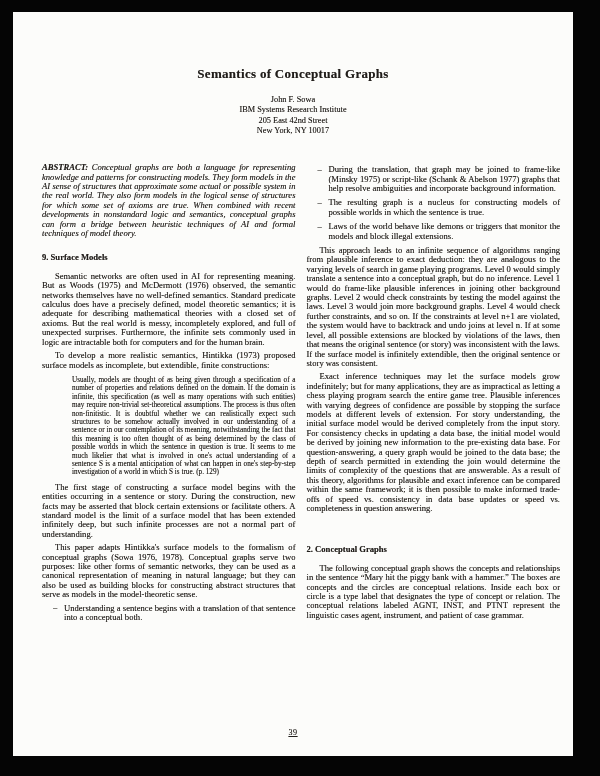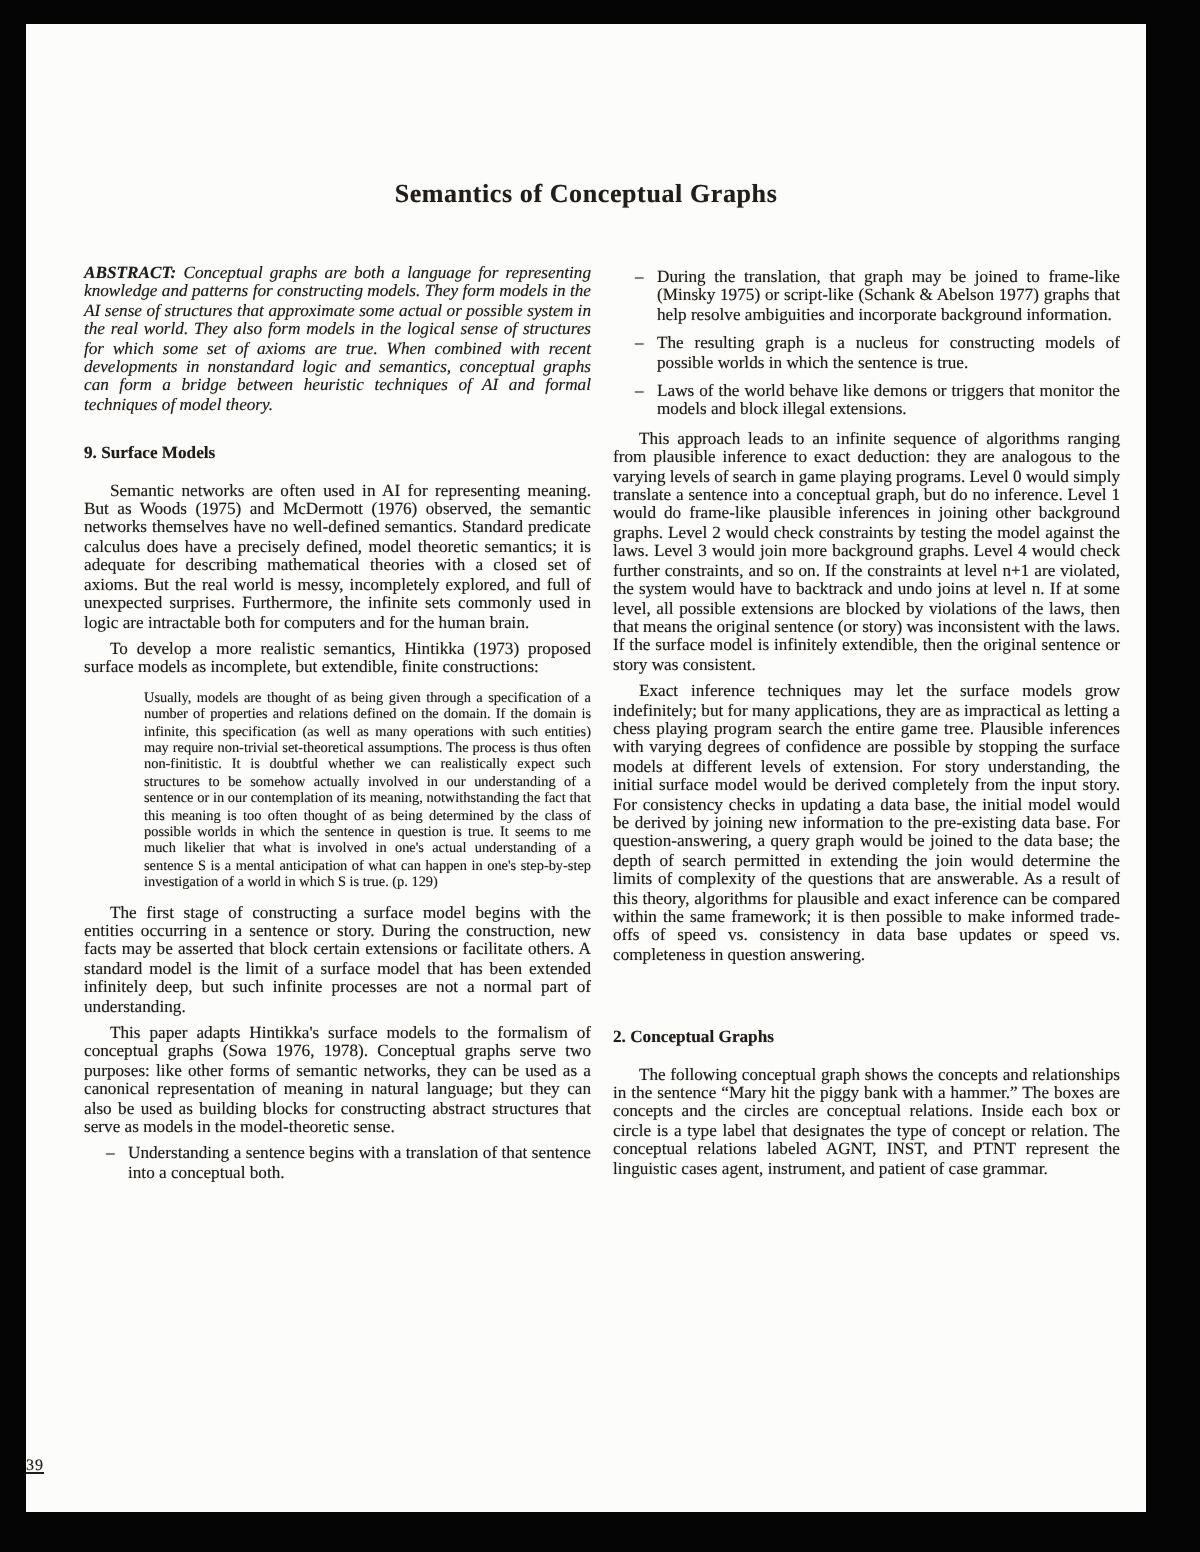--- a/index.html
+++ b/index.html
@@ -15,21 +15,21 @@
     background:#050505;
   }
   .page{
     position:absolute;left:13px;top:12px;
     width:560px;height:744px;
     background:#fcfcfa;
     color:#201d1a;
     text-shadow:0 0 0.45px rgba(45,40,34,0.55);
   }
   .title{
-    padding-top:77px;
+    padding-top:54px;
     text-align:center;
     font-weight:bold;
     font-size:13px;
     letter-spacing:0.3px;
     margin:0;
   }
   .authors{
     margin-top:13px;
     text-align:center;
     font-size:8.3px;
@@ -82,34 +82,41 @@
   }
   ul.bullets li::before{
     content:"\2013";
     position:absolute;
     left:-11px;
     top:-0.5px;
   }
   .pageno{
     position:absolute;
     bottom:19px;left:0;right:0;
+    text-align:center;
     font-size:8px;
     letter-spacing:0.5px;
     text-decoration:underline;
   }
 </style>
 </head>
 <body>
 
 <div class="scan-frame"></div>
 
 <div class="page">
 
   <h1 class="title">Semantics of Conceptual Graphs</h1>
 
+  <div class="authors">
+    <div>John F. Sowa</div>
+    <div>IBM Systems Research Institute</div>
+    <div>205 East 42nd Street</div>
+    <div>New York, NY 10017</div>
+  </div>
 
   <div class="columns">
 
     <div class="col">
       <p class="abstract"><span class="abstract-label">ABSTRACT:</span> <span>Conceptual graphs are both a language for representing knowledge and patterns for constructing models. They form models in the AI sense of structures that approximate some actual or possible system in the real world. They also form models in the logical sense of structures for which some set of axioms are true. When combined with recent developments in nonstandard logic and semantics, conceptual graphs can form a bridge between heuristic techniques of AI and formal techniques of model theory.</span></p>
 
       <h2 class="sec-head">9. Surface Models</h2>
 
       <p>Semantic networks are often used in AI for representing meaning. But as Woods (1975) and McDermott (1976) observed, the semantic networks themselves have no well-defined semantics. Standard predicate calculus does have a precisely defined, model theoretic semantics; it is adequate for describing mathematical theories with a closed set of axioms. But the real world is messy, incompletely explored, and full of unexpected surprises. Furthermore, the infinite sets commonly used in logic are intractable both for computers and for the human brain.</p>
       <p>To develop a more realistic semantics, Hintikka (1973) proposed surface models as incomplete, but extendible, finite constructions:</p>

